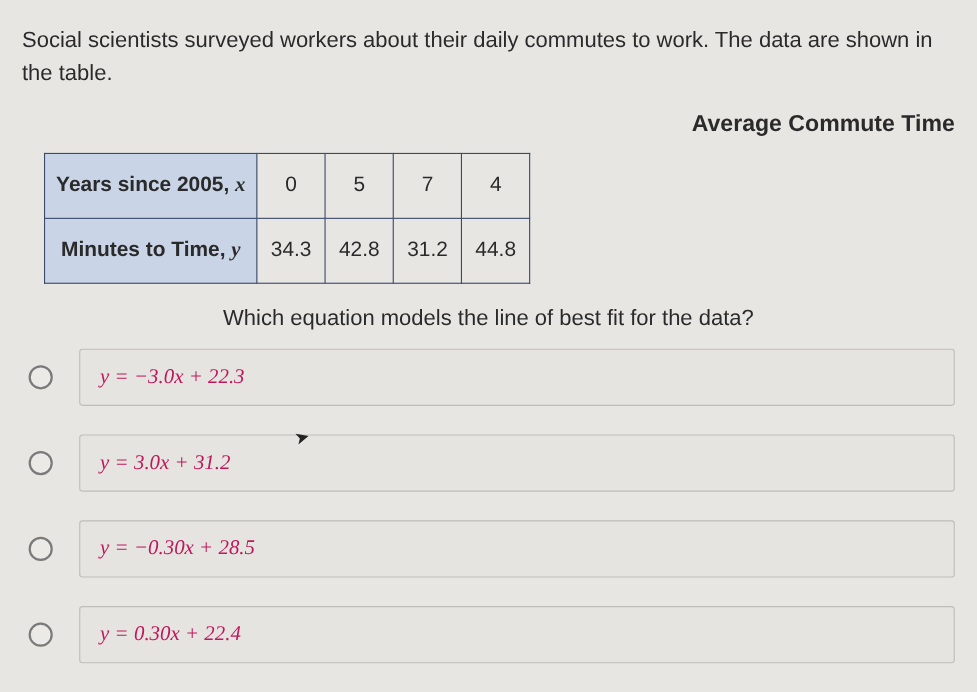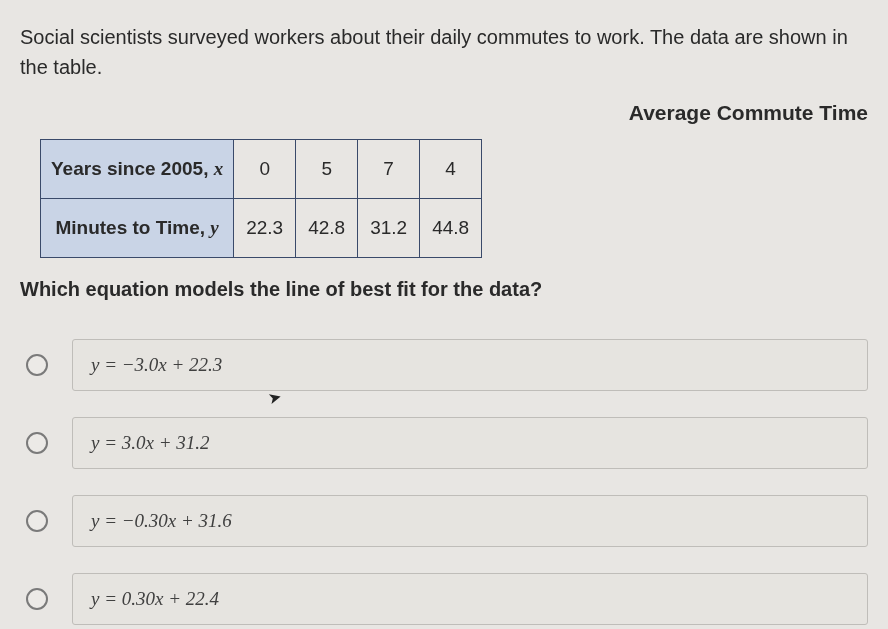--- a/index.html
+++ b/index.html
@@ -40,22 +40,23 @@
     table.data-table td.hdr {
       background: #c9d4e6;
       font-weight: bold;
       text-align: center;
       padding: 18px 10px;
       white-space: nowrap;
     }
     .ital { font-style: italic; font-family: "Times New Roman", serif; }
     .question {
       font-size: 20px;
-      margin: 16px 0 38px 0;
-      font-weight: 700;
+      margin: 16px 0 16px 0;
+      font-weight: 400;
+      text-align: center;
     }
     .options {
       margin-left: 6px;
     }
     .option-row {
       display: flex;
       align-items: center;
       margin-bottom: 26px;
       cursor: pointer;
     }
@@ -70,21 +71,21 @@
     }
     .option-box {
       flex: 1;
       border: 1.5px solid #bfbdb9;
       border-radius: 3px;
       padding: 14px 18px;
       background: #e6e4e0;
       font-family: "Times New Roman", serif;
       font-size: 19px;
       font-style: italic;
-      color: #404040;
+      color: #be185d;
     }
     .cursor {
       position: absolute;
       left: 268px;
       top: 388px;
       font-size: 16px;
       color: #222;
       transform: rotate(-15deg);
     }
   </style>
@@ -103,42 +104,42 @@
     </td>
     <td>0</td>
     <td>5</td>
     <td>7</td>
     <td>4</td>
   </tr>
   <tr>
     <td class="hdr">
       <span>Minutes to Time, </span><span class="ital">y</span>
     </td>
-    <td>22.3</td>
+    <td>34.3</td>
     <td>42.8</td>
     <td>31.2</td>
     <td>44.8</td>
   </tr>
 </tbody>
   </table>
 
 <div class="question">Which equation models the line of best fit for the data?</div>
 
 <div class="options">
   <div class="option-row">
     <div class="radio"></div>
     <div class="option-box">y = −3.0x + 22.3</div>
   </div>
   <div class="option-row">
     <div class="radio"></div>
     <div class="option-box">y = 3.0x + 31.2</div>
   </div>
   <div class="option-row">
     <div class="radio"></div>
-    <div class="option-box">y = −0.30x + 31.6</div>
+    <div class="option-box">y = −0.30x + 28.5</div>
   </div>
   <div class="option-row">
     <div class="radio"></div>
     <div class="option-box">y = 0.30x + 22.4</div>
   </div>
 </div>
 
 <div class="cursor">➤</div>
 
 </body></html>

